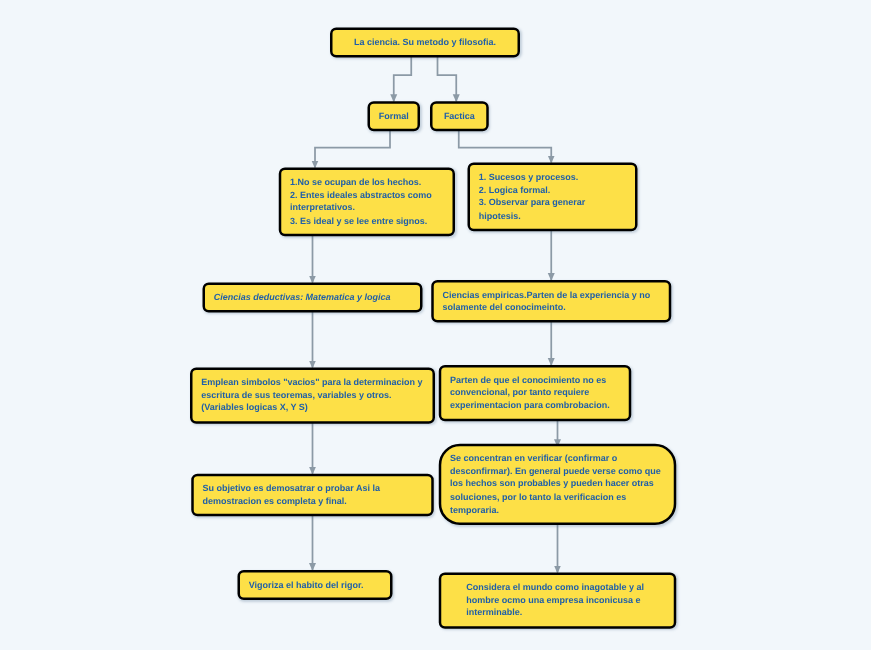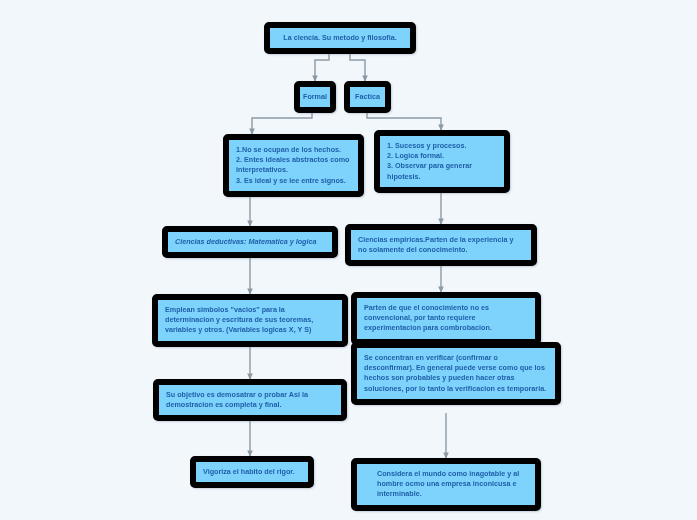--- a/index.html
+++ b/index.html
@@ -14,22 +14,22 @@
     overflow: hidden;
   }
   #canvas {
     position: relative;
     width: 697px;
     height: 520px;
   }
   .node {
     position: absolute;
     box-sizing: border-box;
-    background: #7dd3fc;
-    border: 6px solid #000000;
+    background: #fde047;
+    border: 2px solid #000000;
     border-radius: 5px;
     color: #1f5fa9;
     font-weight: bold;
     font-size: 7.2px;
     line-height: 1.42;
     padding: 5px 7px;
     box-shadow: 1px 1px 2px rgba(90,120,150,0.30);
     white-space: pre-line;
     display: flex;
     align-items: center;
@@ -80,19 +80,19 @@
       <div class="node center" style="left: 344px; top: 81px; width: 47px; min-height: 20px;">Factica</div>
       <div class="node left" style="left: 182px; top: 134px; width: 141px; min-height: 42px; margin-left: 41px;">1.No se ocupan de los hechos.
 2. Entes ideales abstractos como interpretativos.
 3. Es ideal y se lee entre signos.</div>
       <div class="node left" style="left: 374px; top: 130px; width: 136px; min-height: 46px;">1. Sucesos y procesos.
 2. Logica formal.
 3. Observar para generar hipotesis.</div>
       <div class="node left" style="left: 162px; top: 226px; width: 176px; min-height: 22px; font-style: italic;">Ciencias deductivas: Matematica y logica</div>
       <div class="node left" style="left: 345px; top: 224px; width: 192px; min-height: 28px;">Ciencias empiricas.Parten de la experiencia y no solamente del conocimeinto.</div>
       <div class="node left" style="left: 152px; top: 294px; width: 196px; min-height: 40px;">Emplean simbolos "vacios" para la determinacion y escritura de sus teoremas, variables y otros. (Variables logicas X, Y S)</div>
-      <div class="node left" style="left: 351px; top: 292px; width: 190px; min-height: 40px;">Parten de que el conocimiento no es convencional, por tanto requiere experimentacion para combrobacion.</div>
+      <div class="node left" style="left: 351px; top: 292px; width: 154px; min-height: 40px;">Parten de que el conocimiento no es convencional, por tanto requiere experimentacion para combrobacion.</div>
       <div class="node left" style="left: 153px; top: 379px; width: 194px; min-height: 30px;">Su objetivo es demosatrar o probar Asi la demostracion es completa y final.</div>
-      <div class="node left" style="left: 351px; top: 342px; width: 210px; min-height: 56px;">Se concentran en verificar (confirmar o desconfirmar). En general puede verse como que los hechos son probables y pueden hacer otras soluciones, por lo tanto la verificacion es temporaria.</div>
+      <div class="node left" style="left: 351px; top: 355px; width: 190px; min-height: 56px; border-radius: 17px;">Se concentran en verificar (confirmar o desconfirmar). En general puede verse como que los hechos son probables y pueden hacer otras soluciones, por lo tanto la verificacion es temporaria.</div>
       <div class="node left" style="left: 190px; top: 456px; width: 124px; min-height: 20px;">Vigoriza el habito del rigor.</div>
       <div class="node left" style="left: 351px; top: 458px; width: 190px; min-height: 40px; padding-left: 20px;">Considera el mundo como inagotable y al hombre ocmo una  empresa inconicusa e interminable.</div>
     </div>
 </div>
 
 </body></html>

